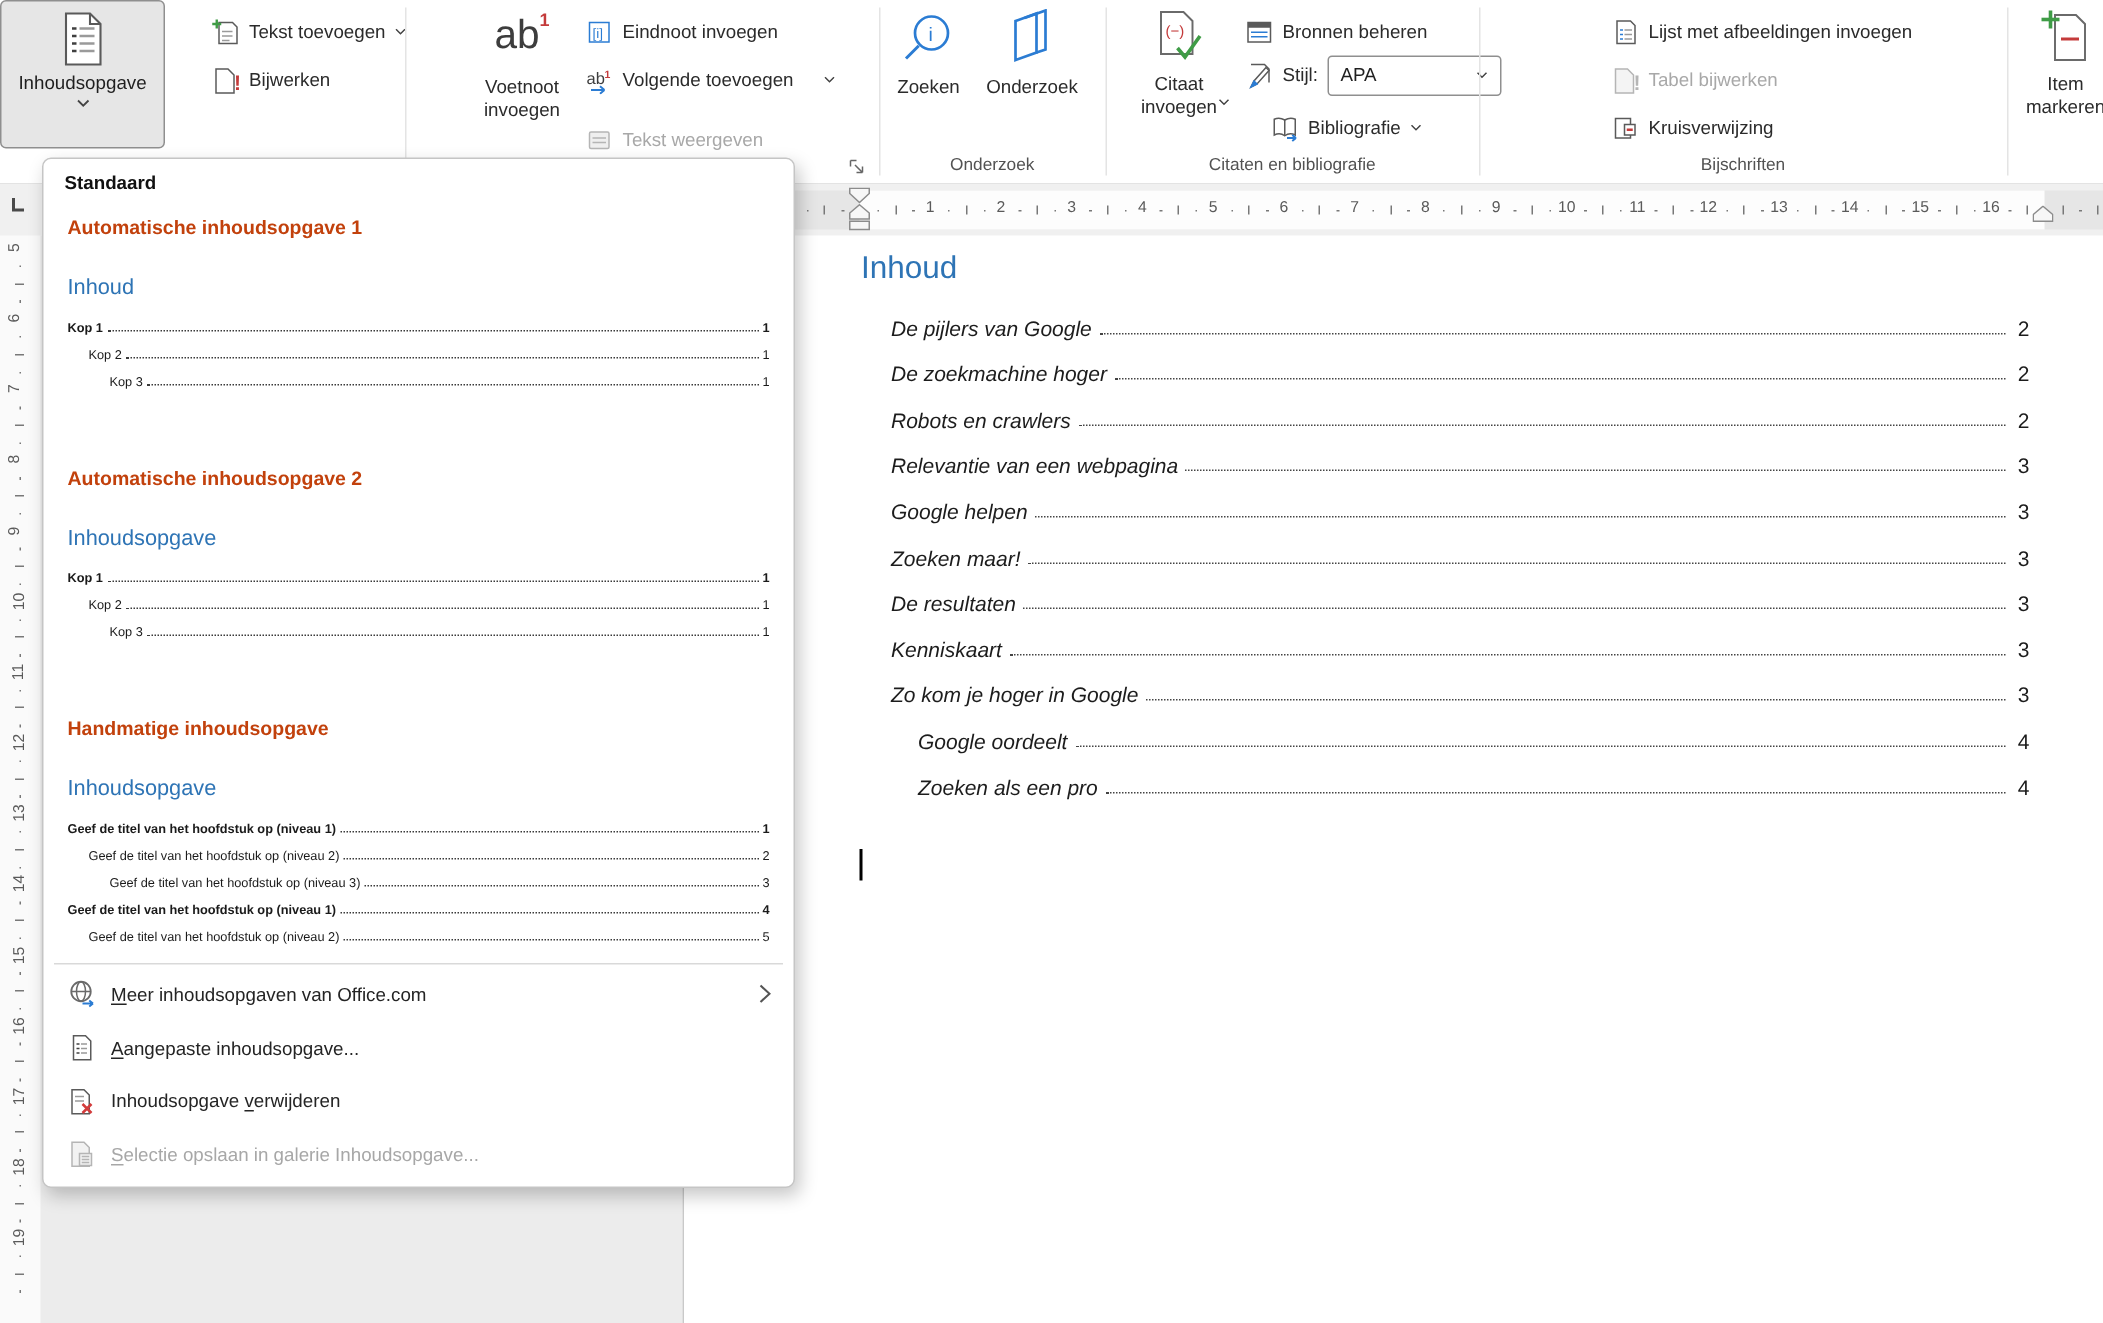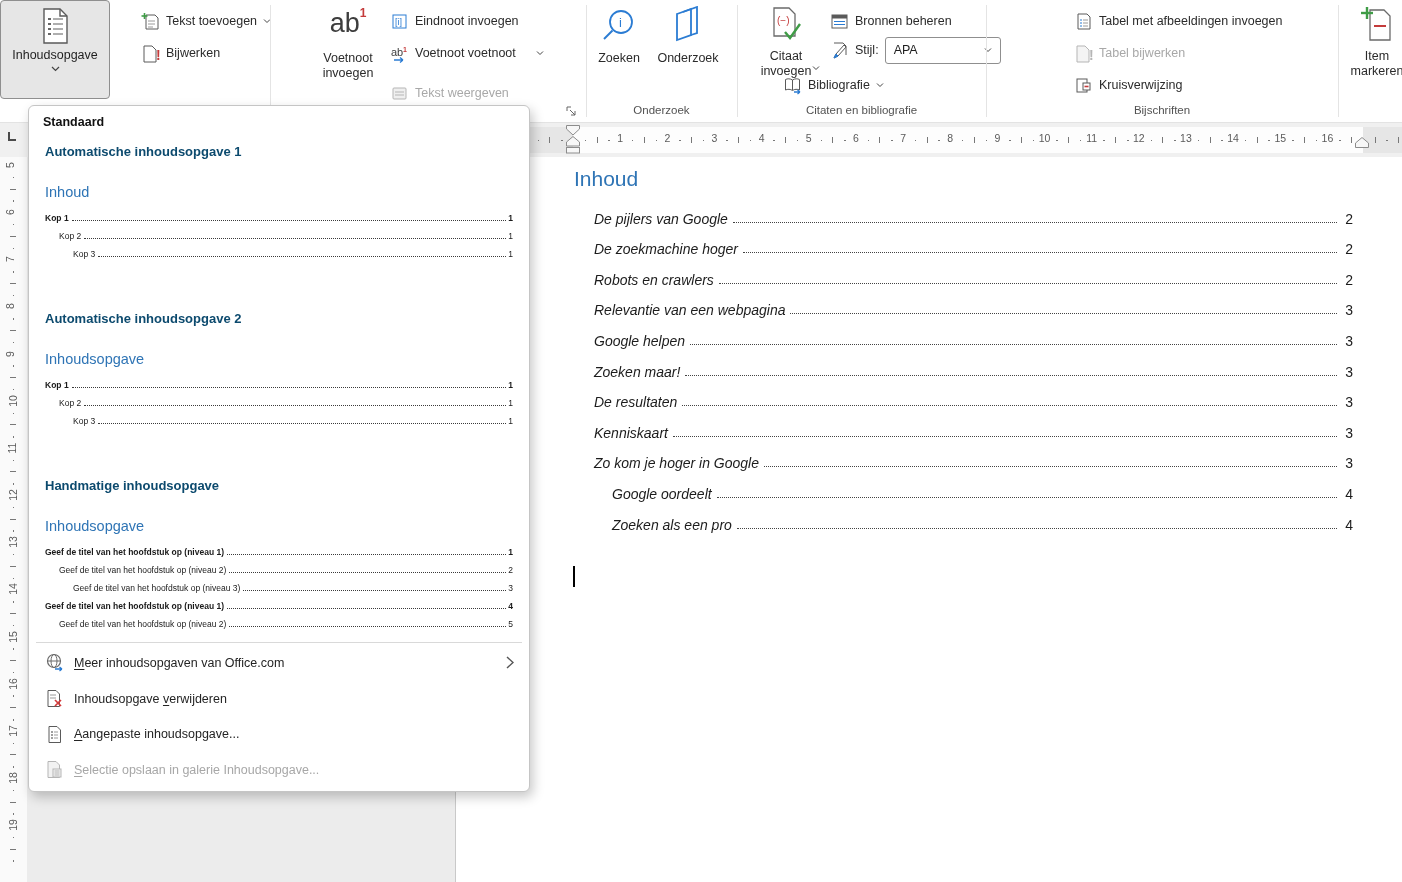--- a/index.html
+++ b/index.html
@@ -42,21 +42,21 @@
   .toc-row .tt{padding-left:20px;white-space:nowrap;line-height:19px;font-style:italic;}
   .toc-row.ind .tt{padding-left:38px;}
   .toc-row .lead{flex:1;border-bottom:1.8px dotted #444;margin:0 4px 6px 5px;}
   .toc-row .pg{line-height:19px;width:12px;text-align:right;}
   .cursor{position:absolute;left:117px;top:409px;width:1.5px;height:21px;background:#000;}
   
   .dropdown{position:absolute;left:28px;top:105px;width:500px;height:685px;background:#fff;
             border:1px solid #c5c5c5;border-radius:6px;box-shadow:3px 5px 12px rgba(0,0,0,.22);z-index:20;}
   .dd-section{position:absolute;left:14px;top:9px;font-size:12.5px;font-weight:bold;color:#111;}
   .gal-item{position:absolute;left:8px;width:484px;height:160px;padding:0 6px;box-sizing:border-box;border-radius:3px;}
-  .gal-title{position:absolute;left:8px;top:0;font-size:13px;font-weight:bold;color:#0c4a6e;}
+  .gal-title{position:absolute;left:8px;top:0;font-size:13px;font-weight:bold;color:#c2410c;}
   .gal-head{position:absolute;left:8px;top:40px;font-size:14.5px;color:#2E74B5;}
   .gal-rows{position:absolute;left:8px;right:8px;top:62px;}
   .mini-row{display:flex;align-items:flex-end;height:18px;font-size:8.5px;color:#1a1a1a;}
   .mini-row.b{font-weight:bold;}
   .mini-row .tt{white-space:nowrap;line-height:11px;margin-top:32px;}
   .mini-row .lead{flex:1;border-bottom:1.4px dotted #3a3a3a;margin:0 2px 3px 3px;}
   .mini-row .pg{line-height:11px;}
   .dd-sep{position:absolute;left:7px;right:7px;top:536px;height:1px;background:#d9d9d9;}
   .dd-menu{position:absolute;left:1px;right:1px;top:539px;}
   .menu-item{display:flex;align-items:center;height:35.7px;padding:0 14px 0 15px;font-size:12.5px;color:#242424;}
@@ -133,21 +133,21 @@
       <text x="5" y="13" font-size="9" fill="#2b7cd3">[i]</text>
     </svg>
     <span>Eindnoot invoegen</span>
   </div>
   <div class="row-btn" style="left:390px;top:42px">
     <svg width="19" height="19" viewBox="0 0 19 19">
       <text x="1" y="12" font-size="11" fill="#3d3d3d">ab</text>
       <text x="13" y="8" font-size="7" fill="#c43b3b" font-weight="bold">1</text>
       <path d="M4 16h9m0 0l-3-2.5m3 2.5l-3 2.5" stroke="#2b7cd3" stroke-width="1.3" fill="none"></path>
     </svg>
-    <span>Voetnoot voetnoot</span>
+    <span>Volgende toevoegen</span>
     <svg class="chev" width="8" height="5" viewBox="0 0 8 5" style="margin-left:14px">
         <path d="M1 .5l3 3 3-3" fill="none" stroke="#444"></path>
       </svg>
   </div>
   <div class="row-btn disabled" style="left:390px;top:82px">
     <svg width="19" height="19" viewBox="0 0 19 19">
       <rect x="3" y="4" width="13" height="11" rx="1" fill="#efefef" stroke="#b5b5b5"></rect>
       <g stroke="#b5b5b5">
           <line x1="5" y1="8" x2="14" y2="8"></line>
           <line x1="5" y1="11" x2="14" y2="11"></line>
@@ -210,21 +210,21 @@
       <path d="M6 13l-2 4 4-2z" fill="#2b7cd3" stroke="#2b7cd3"></path>
     </svg>
     <span>Stijl:</span>
     <div class="combo">
       <span>APA</span>
       <svg class="chev" width="8" height="5" viewBox="0 0 8 5">
           <path d="M1 .5l3 3 3-3" fill="none" stroke="#444"></path>
         </svg>
     </div>
   </div>
-  <div class="row-btn" style="left:783px;top:74px">
+  <div class="row-btn" style="left:847px;top:74px">
     <svg width="19" height="19" viewBox="0 0 19 19">
       <path d="M9.5 4C7 2.5 4.5 2.5 2.5 3.5V14c2-1 5-1 7 .5 2-1.5 5-1.5 7-.5V3.5C14.5 2.5 12 2.5 9.5 4z" fill="#fff" stroke="#5a5a5a"></path>
       <line x1="9.5" y1="4" x2="9.5" y2="14" stroke="#5a5a5a"></line>
       <path d="M11 16h6m0 0l-2.5-2m2.5 2l-2.5 2" stroke="#2b7cd3" stroke-width="1.3" fill="none"></path>
     </svg>
     <span>Bibliografie</span>
     <svg class="chev" width="8" height="5" viewBox="0 0 8 5">
         <path d="M1 .5l3 3 3-3" fill="none" stroke="#444"></path>
       </svg>
   </div>
@@ -237,21 +237,21 @@
       <path d="M4 2h9l3 3v12H4z" fill="#fff" stroke="#5a5a5a"></path>
       <g>
           <line x1="6" y1="8" x2="8" y2="8" stroke="#2b7cd3"></line>
           <line x1="9" y1="8" x2="14" y2="8" stroke="#9a9a9a"></line>
          <line x1="6" y1="11" x2="8" y2="11" stroke="#2b7cd3"></line>
           <line x1="9" y1="11" x2="14" y2="11" stroke="#9a9a9a"></line>
          <line x1="6" y1="14" x2="8" y2="14" stroke="#2b7cd3"></line>
           <line x1="9" y1="14" x2="14" y2="14" stroke="#9a9a9a"></line>
         </g>
     </svg>
-    <span>Tabel met afbeeldingen invoegen</span>
+    <span>Lijst met afbeeldingen invoegen</span>
   </div>
   <div class="row-btn disabled" style="left:1074px;top:42px">
     <svg width="19" height="19" viewBox="0 0 19 19">
       <path d="M3 2h8l4 4v12H3z" fill="#f4f4f4" stroke="#b5b5b5"></path>
       <text x="15" y="16" font-size="14" font-weight="bold" fill="#b5b5b5">!</text>
     </svg>
     <span>Tabel bijwerken</span>
   </div>
   <div class="row-btn" style="left:1074px;top:74px">
     <svg width="19" height="19" viewBox="0 0 19 19">
@@ -596,45 +596,45 @@
         <span class="mi-label"><span></span><u>M</u><span>eer inhoudsopgaven van Office.com</span></span>
         <span>
           <svg width="8" height="13" viewBox="0 0 8 13">
             <path d="M1 1l6 5.5L1 12" fill="none" stroke="#555" stroke-width="1.4"></path>
           </svg>
         </span>
       </div>
       <div class="menu-item">
         <span class="mi-icon">
           <svg width="19" height="19" viewBox="0 0 19 19">
-            <path d="M3 1.5h8l3.5 3.5v12.5H3z" fill="#fff" stroke="#5a5a5a"></path>
-            <g>
-              <line x1="5" y1="6" x2="11" y2="6" stroke="#9a9a9a"></line>
-              <line x1="5" y1="9" x2="11" y2="9" stroke="#9a9a9a"></line>
-            </g>
-            <path d="M10 11l6 6m0-6l-6 6" stroke="#d23b3b" stroke-width="1.7" fill="none"></path>
-          </svg>
-        </span>
-        <span class="mi-label"><span>Inhoudsopgave </span><u>v</u><span>erwijderen</span></span>
-      </div>
-      <div class="menu-item">
-        <span class="mi-icon">
-          <svg width="19" height="19" viewBox="0 0 19 19">
             <path d="M4 1.5h8l3.5 3.5v12.5H4z" fill="#fff" stroke="#5a5a5a"></path>
             <g>
               <line x1="6" y1="7" x2="8" y2="7" stroke="#3f3f3f"></line>
               <line x1="9" y1="7" x2="13" y2="7" stroke="#9a9a9a"></line>
               <line x1="6" y1="10" x2="8" y2="10" stroke="#3f3f3f"></line>
               <line x1="9" y1="10" x2="13" y2="10" stroke="#9a9a9a"></line>
               <line x1="6" y1="13" x2="8" y2="13" stroke="#3f3f3f"></line>
               <line x1="9" y1="13" x2="13" y2="13" stroke="#9a9a9a"></line>
             </g>
           </svg>
         </span>
         <span class="mi-label"><span></span><u>A</u><span>angepaste inhoudsopgave...</span></span>
+      </div>
+      <div class="menu-item">
+        <span class="mi-icon">
+          <svg width="19" height="19" viewBox="0 0 19 19">
+            <path d="M3 1.5h8l3.5 3.5v12.5H3z" fill="#fff" stroke="#5a5a5a"></path>
+            <g>
+              <line x1="5" y1="6" x2="11" y2="6" stroke="#9a9a9a"></line>
+              <line x1="5" y1="9" x2="11" y2="9" stroke="#9a9a9a"></line>
+            </g>
+            <path d="M10 11l6 6m0-6l-6 6" stroke="#d23b3b" stroke-width="1.7" fill="none"></path>
+          </svg>
+        </span>
+        <span class="mi-label"><span>Inhoudsopgave </span><u>v</u><span>erwijderen</span></span>
       </div>
       <div class="menu-item disabled">
         <span class="mi-icon">
           <svg width="19" height="19" viewBox="0 0 19 19">
             <path d="M3 1.5h8l3.5 3.5v12.5H3z" fill="#f2f2f2" stroke="#b5b5b5"></path>
             <rect x="8" y="9" width="8" height="8" fill="#f2f2f2" stroke="#b5b5b5"></rect>
             <g stroke="#b5b5b5">
               <line x1="9.5" y1="11" x2="14.5" y2="11"></line>
               <line x1="9.5" y1="13" x2="14.5" y2="13"></line>
               <line x1="9.5" y1="15" x2="14.5" y2="15"></line>

